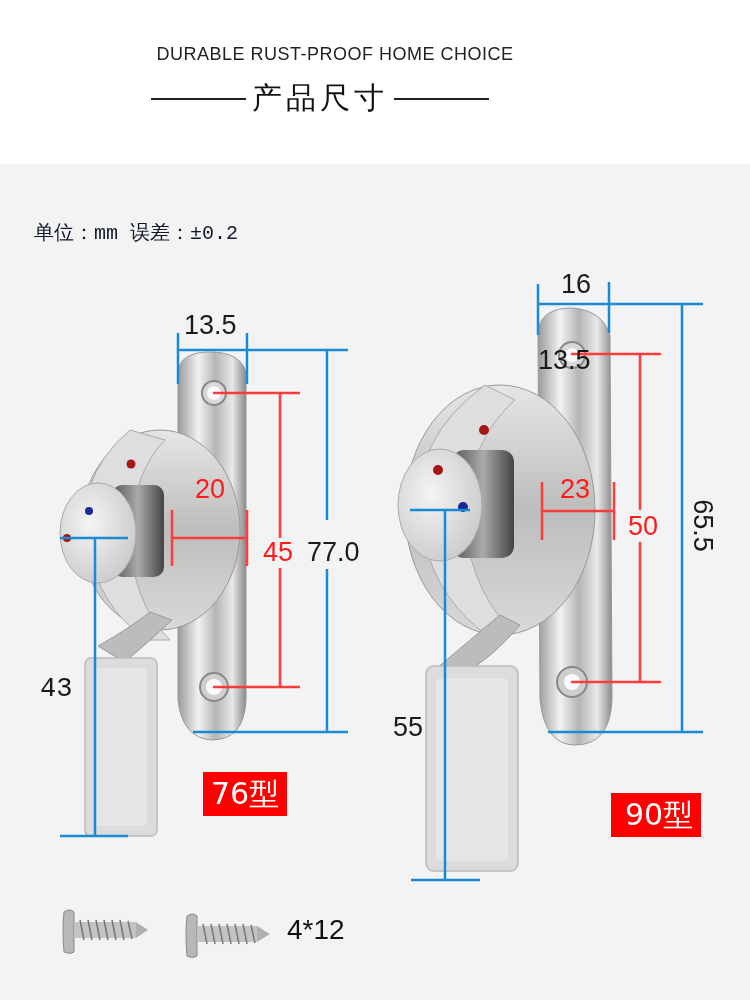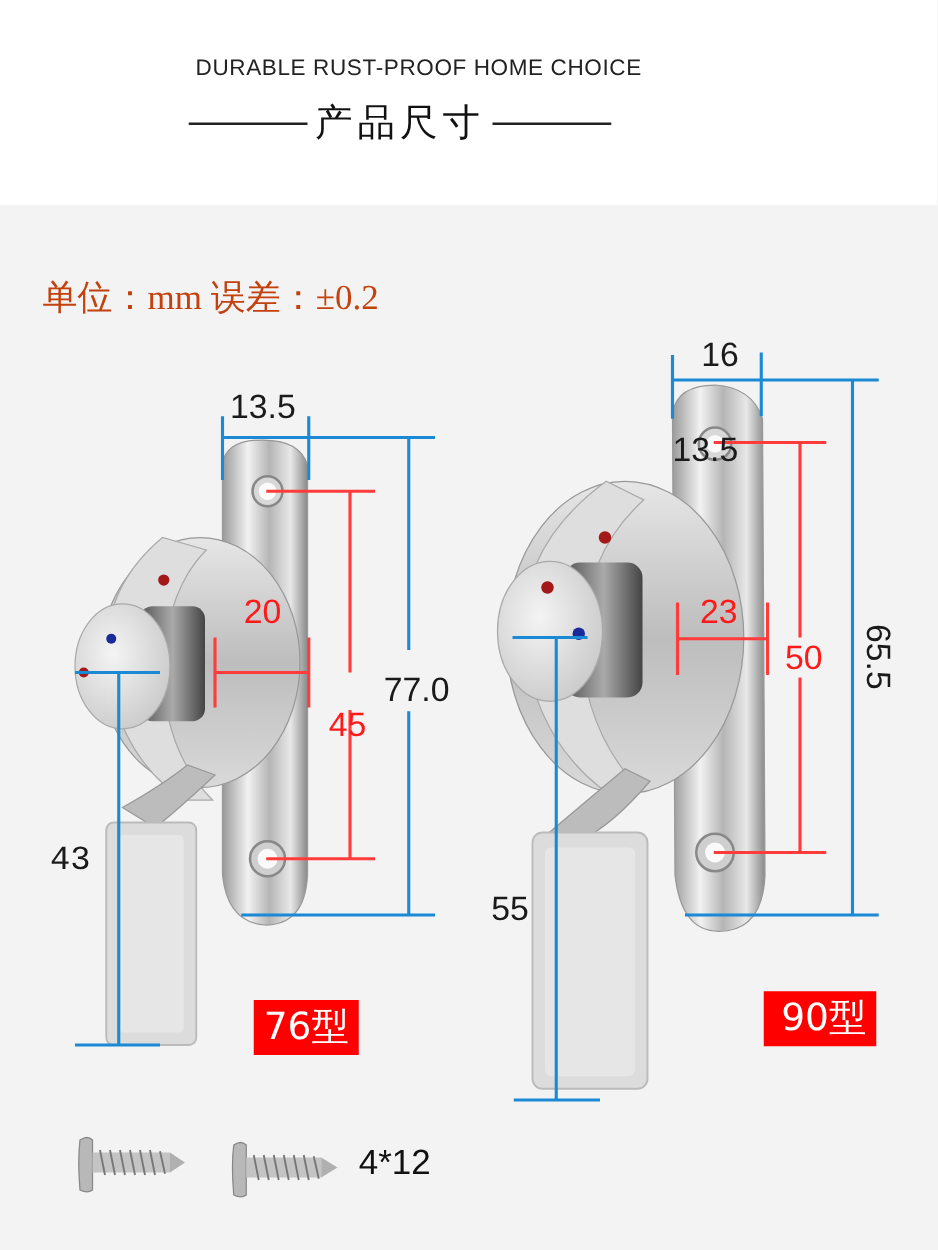--- a/index.html
+++ b/index.html
@@ -3,21 +3,21 @@
   <meta charset="utf-8">
   <style>
     * { margin: 0; padding: 0; box-sizing: border-box; }
     html, body { width: 750px; height: 1000px; overflow: hidden; }
     body { font-family: "DejaVu Sans", "Liberation Sans", sans-serif; background: #f3f3f3; position: relative; }
     .header { position: absolute; left: 0; top: 0; width: 750px; height: 164px; background: #ffffff; }
     .subtitle { position: absolute; top: 44px; left: 0; width: 670px; text-align: center; font-size: 18px; letter-spacing: 0.5px; color: #222; font-family: "Liberation Sans", sans-serif; }
     .title-row { position: absolute; top: 78px; left: 0; width: 640px; display: flex; justify-content: center; align-items: center; }
     .title-line { width: 95px; height: 2px; background: #222; }
     .title { font-size: 30px; color: #111; padding: 0 6px; letter-spacing: 4px; font-family: "DejaVu Sans", sans-serif; }
-    .unit-note { position: absolute; left: 34px; top: 219px; font-size: 28px; color: #c2410c; font-family: Liberation Serif, serif; }
+    .unit-note { position: absolute; left: 34px; top: 219px; font-size: 20px; color: #0f172a; font-family: Liberation Mono, monospace; }
     .canvas { position: absolute; left: 0; top: 0; width: 750px; height: 1000px; }
     .dim { position: absolute; font-family: "Liberation Sans", sans-serif; font-size: 27px; line-height: 1; }
     .dim.black { color: #1a1a1a; }
     .dim.red { color: #ff1a1a; }
     .rot { transform: rotate(90deg); transform-origin: center; }
     .badge { position: absolute; background: #ff0000; color: #fff; font-size: 30px; font-family: "DejaVu Sans", sans-serif; padding: 2px 8px; line-height: 40px; }
     .screw-size { position: absolute; left: 287px; top: 914px; font-size: 28px; color: #111; font-family: "Liberation Sans", sans-serif; text-align: center; }
   </style>
 </head>
 <body>
@@ -170,24 +170,24 @@
         <line x1="227" y1="924" x2="231" y2="944"></line>
       <line x1="235" y1="924" x2="239" y2="944"></line>
         <line x1="243" y1="924" x2="247" y2="944"></line>
       <line x1="251" y1="925" x2="255" y2="943"></line>
     </g>
   </g>
 </svg>
 
 <div class="dim black" style="left:184px; top:312px;">13.5</div>
 <div class="dim red" style="left:195px; top:476px;">20</div>
-<div class="dim red" style="left:263px; top:539px;margin-top:28px;">45</div>
+<div class="dim red" style="left:263px; top:539px;">45</div>
 <div class="dim black" style="left:307px; top:539px;">77.0</div>
 <div class="dim black" style="left:40px; top:676px;font-family:Liberation Mono, monospace;">43</div>
-<div class="badge" style="left:203px; top:800px;">76型</div>
+<div class="badge" style="left:203px; top:772px;">76型</div>
 
 <div class="dim black" style="left:561px; top:271px;">16</div>
 <div class="dim black" style="left:538px; top:347px;">13.5</div>
 <div class="dim red" style="left:560px; top:476px;">23</div>
 <div class="dim red" style="left:628px; top:513px;">50</div>
 <div class="dim black rot" style="left:676px; top:512px;">65.5</div>
 <div class="dim black" style="left:393px; top:714px;">55</div>
 <div class="badge" style="left:611px; top:793px;padding-left:14px;">90型</div>
 
 <div class="screw-size">4*12</div>

